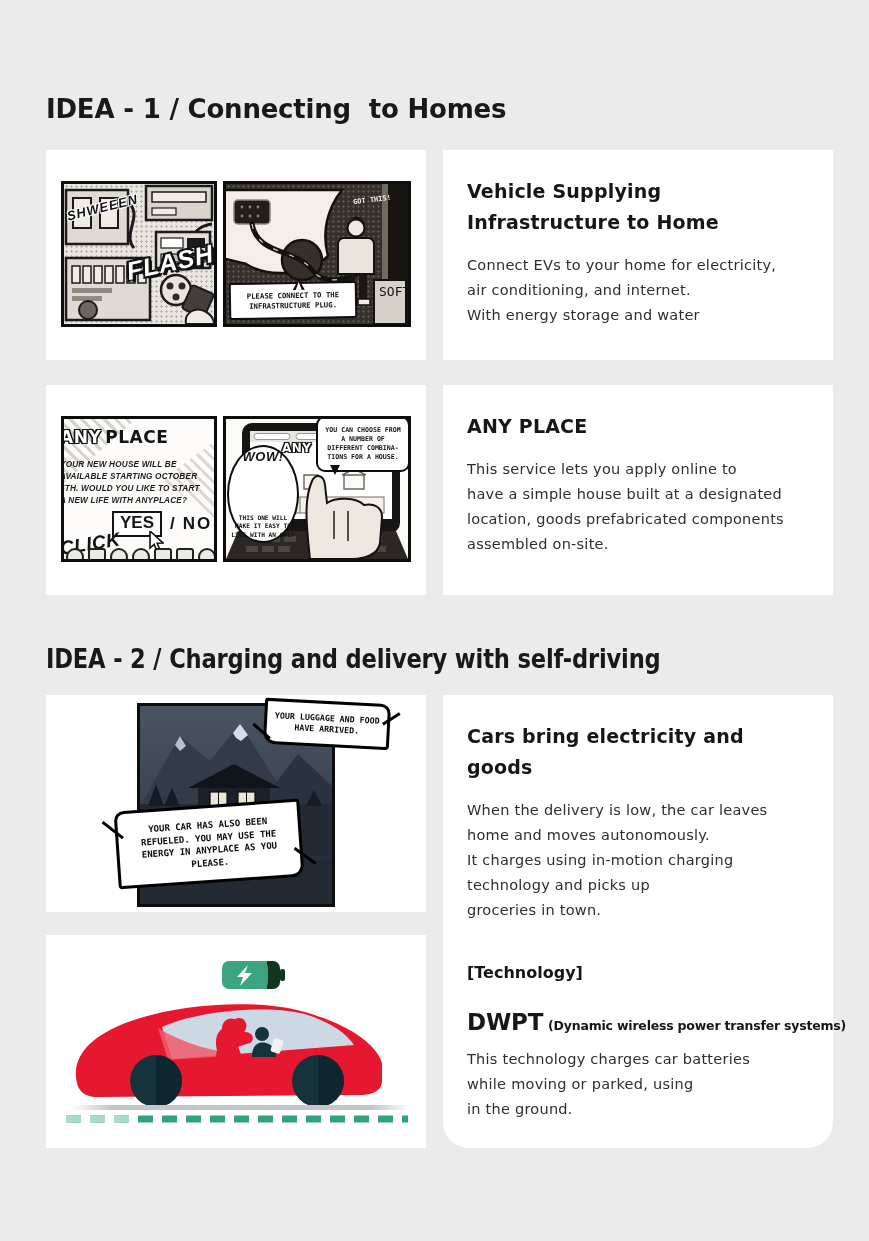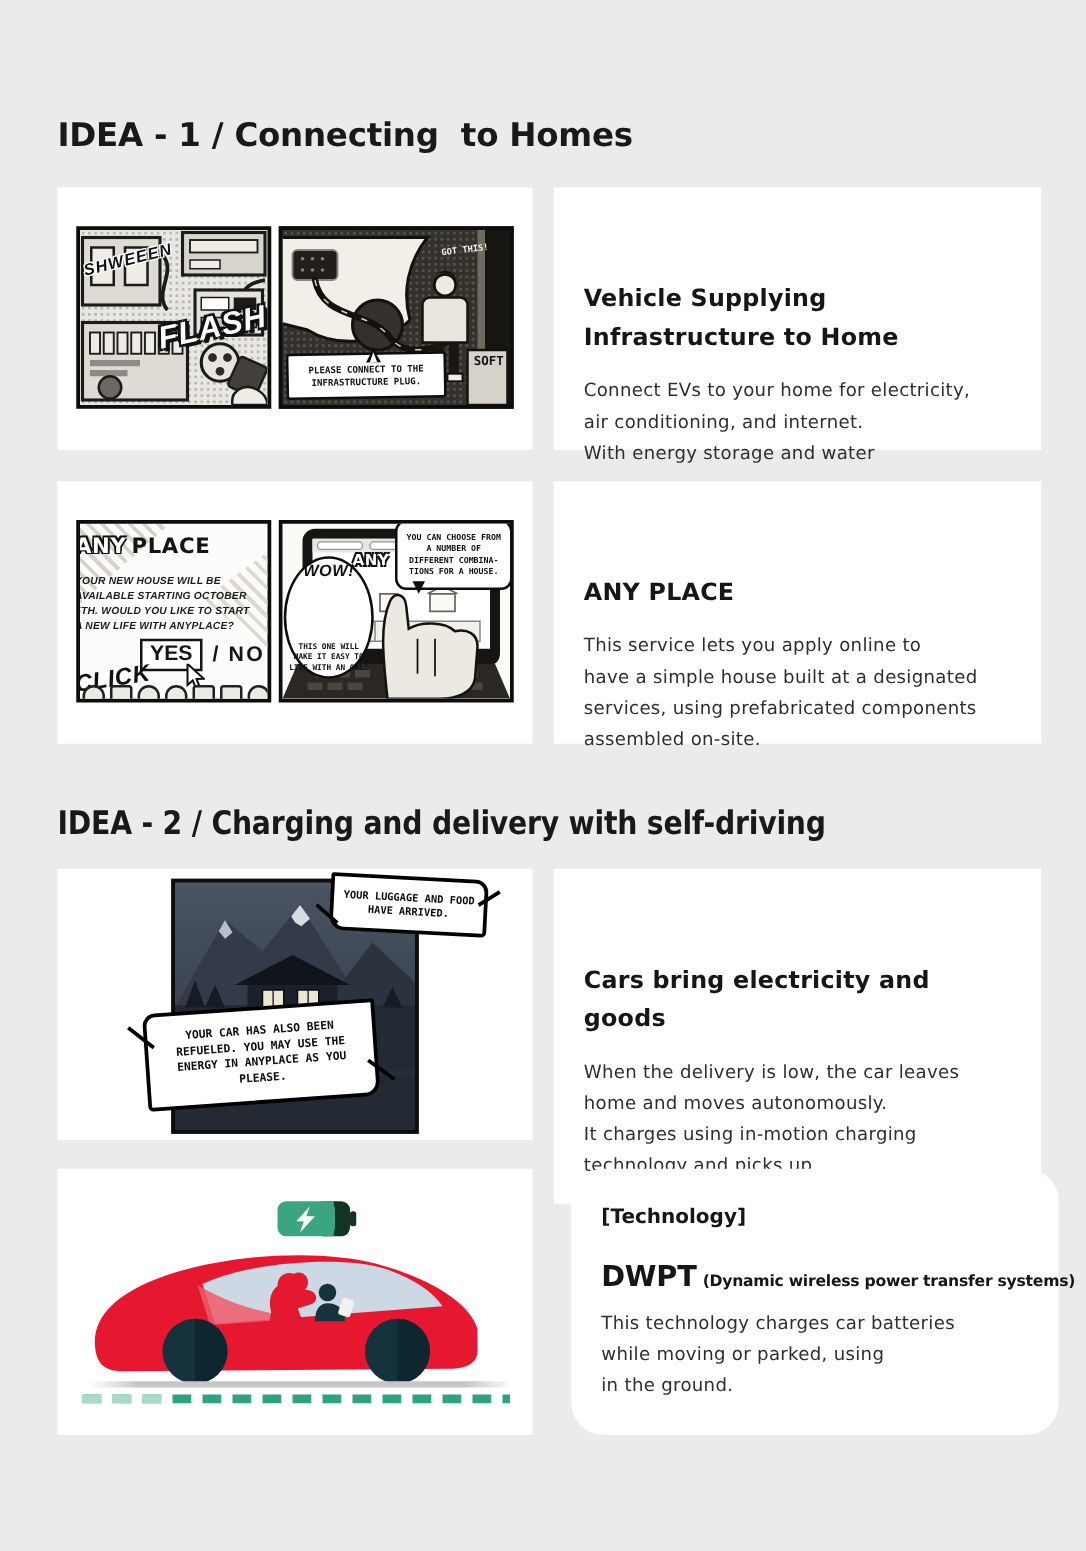--- a/index.html
+++ b/index.html
@@ -15,25 +15,25 @@
   
   .card{position:absolute;background:#ffffff;}
   .card.manga{overflow:hidden;}
   #row1-manga{left:46px;top:150px;width:380px;height:210px;}
   #row1-text {left:443px;top:150px;width:390px;height:210px;}
   #row2-manga{left:46px;top:385px;width:380px;height:210px;}
   #row2-text {left:443px;top:385px;width:390px;height:210px;}
   #row3-manga{left:46px;top:695px;width:380px;height:217px;}
   #row3-text {left:443px;top:695px;width:390px;height:268px;}
   #row4-manga{left:46px;top:935px;width:380px;height:213px;}
-  #row4-text {left:457px;top:935px;width:390px;height:213px;border-radius:26px;}
+  #row4-text {left:443px;top:935px;width:390px;height:213px;border-radius:26px;}
 
   
   .tcard{box-sizing:border-box;padding:26px 24px 0 24px;color:#2e2e2e;}
-  .tcard .title{font-size:19px;font-weight:bold;color:#161616;line-height:31px;letter-spacing:0.2px;margin-top:48px;}
+  .tcard .title{font-size:19px;font-weight:bold;color:#161616;line-height:31px;letter-spacing:0.2px;}
   .tcard .body{margin-top:15px;font-size:14.5px;line-height:25px;letter-spacing:0.25px;}
   .tcard .tag{font-size:16px;font-weight:bold;color:#161616;line-height:24px;}
   .dwpt-line{margin-top:24px;white-space:nowrap;letter-spacing:-0.2px;}
   .dwpt-line .big{font-size:23px;font-weight:bold;color:#161616;}
   .dwpt-line .sub{font-size:12.5px;font-weight:bold;color:#161616;}
 
   
   .panel-row{position:absolute;left:15px;top:31px;display:flex;gap:6px;}
   .panel{position:relative;box-sizing:border-box;border:3px solid #0d0d0d;background:#e9e7e2;overflow:hidden;}
   .panel.p-small{width:156px;height:146px;}
@@ -180,21 +180,21 @@
             <path d="M121,42 a9,9 0 0 1 18,-1 l-4,-6 -11,-1 z" fill="#14120f"></path>
             <path d="M118,54 h24 a6,6 0 0 1 6,6 v30 h-36 v-30 a6,6 0 0 1 6,-6 z" fill="#e9e5dc" stroke="#14120f" stroke-width="2"></path>
             <rect x="121" y="90" width="8" height="26" fill="#191713"></rect>
             <rect x="133" y="90" width="8" height="26" fill="#191713"></rect>
             <rect x="118" y="115" width="12" height="6" fill="#efece6" stroke="#14120f" stroke-width="1.5"></rect>
             <rect x="132" y="115" width="12" height="6" fill="#efece6" stroke="#14120f" stroke-width="1.5"></rect>
           </g>
           <rect x="148" y="96" width="32" height="44" fill="#d6d2c9" stroke="#14120f" stroke-width="2"></rect>
         </svg>
         <div class="sfx sfx-small">GOT THIS!</div>
-        <div style="position:absolute;left:153px;top:100px;font-family:'DejaVu Sans Mono',monospace;font-weight:bold;font-size:10px;color:#14120f;">SOFT</div>
+        <div style="position:absolute;left:153px;top:100px;font-family:'DejaVu Sans Mono',monospace;font-weight:normal;font-size:13px;color:#14120f;">SOFT</div>
         <div class="bubble bubble-plug">
           <div>PLEASE CONNECT TO THE</div>
           <div>INFRASTRUCTURE PLUG.</div>
         </div>
       </div>
     </div>
   </div>
 
   <div class="card tcard" id="row1-text">
     <div class="title">
@@ -286,21 +286,21 @@
         <div class="bubble bubble-choose">YOU CAN CHOOSE FROM A NUMBER OF DIFFERENT COMBINA-TIONS FOR A HOUSE.</div>
       </div>
     </div>
   </div>
 
   <div class="card tcard" id="row2-text">
     <div class="title">ANY PLACE</div>
     <div class="body">
       <div>This service lets you apply online to</div>
       <div>have a simple house built at a designated</div>
-      <div>services, using prefabricated components</div>
+      <div>location, goods prefabricated components</div>
       <div>assembled on-site.</div>
     </div>
   </div>
 
   <h1 class="idea-heading" id="heading2">IDEA - 2 / Charging and delivery with self-driving</h1>
 
   <div class="card manga" id="row3-manga">
     <div id="scene-frame">
       <svg width="192" height="198" viewBox="0 0 192 198">
         <defs>

